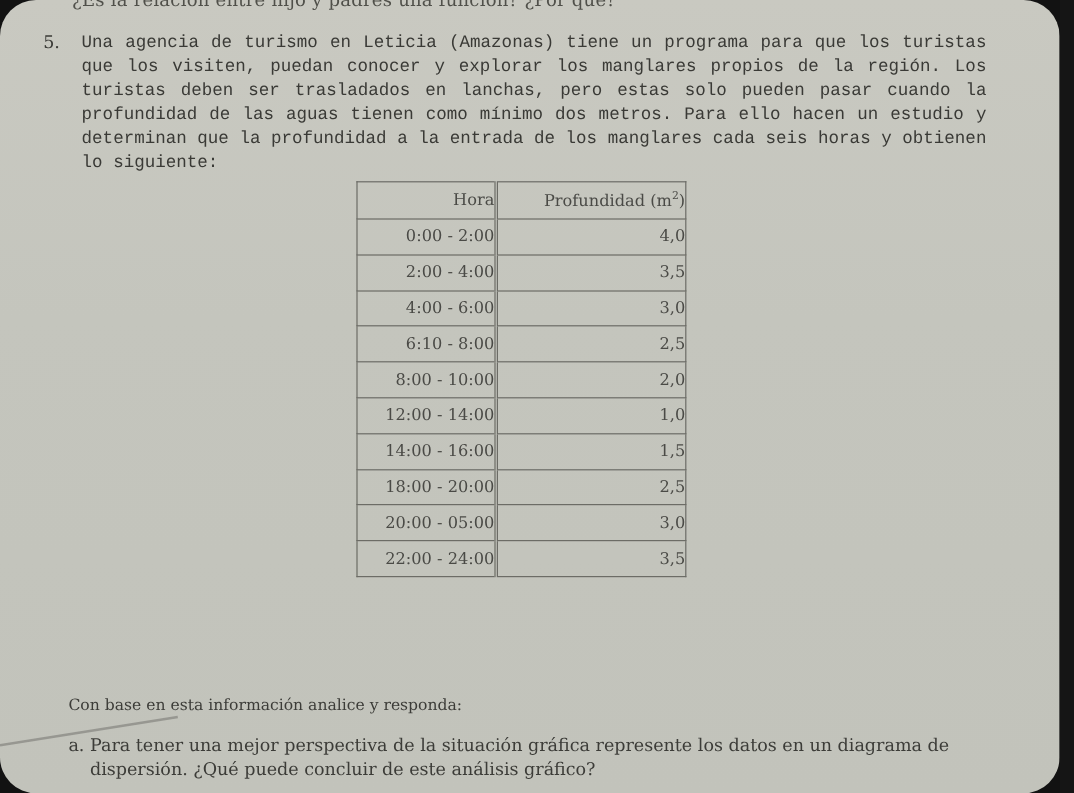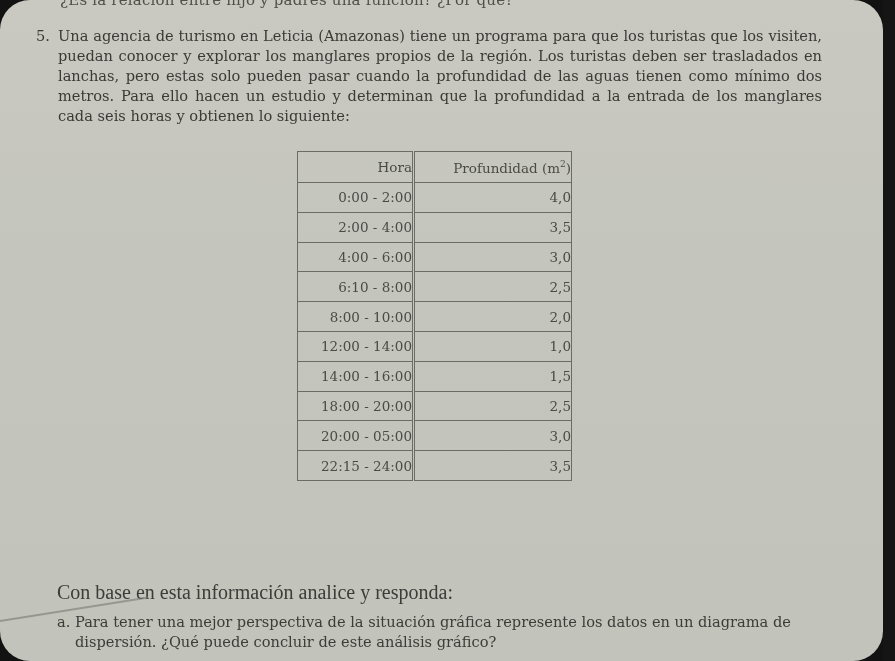--- a/index.html
+++ b/index.html
@@ -27,21 +27,22 @@
   }
   .problem {
     position: absolute; left: 36px; top: 26px; width: 786px;
     font-size: 14.6px; line-height: 20px;
     text-align: justify;
   }
   .problem .num {
     position: absolute; left: 0; top: 0;
   }
   .problem .body {
-    margin-left: 22px;
+    margin-left: 32px;
+    font-family: Liberation Mono, monospace;
   }
   table.data {
     position: absolute; left: 297px; top: 151px;
     width: 275px;
     border-collapse: collapse;
     font-family: "DejaVu Serif", "Liberation Serif", serif;
     font-size: 13.5px; color: #4a4a46;
   }
   table.data th, table.data td {
     border: 1.5px solid #6c6c66;
@@ -49,21 +50,21 @@
     text-align: right; font-weight: normal;
   }
   table.data th { height: 30px; }
   table.data td.hora, table.data th.hora {
     width: 114px;
     border-right: 3px double #6c6c66;
   }
   sup { font-size: 9px; vertical-align: 6px; }
   .followup {
     position: absolute; left: 57px; top: 581px;
-    font-size: 20px; color: #3c3c38; font-family: Liberation Serif, serif;
+    font-size: 13px; color: #3c3c38;
   }
   .question {
     position: absolute; left: 57px; top: 612px; width: 764px;
     font-size: 14.6px; line-height: 20px; color: #3c3c38;
   }
   .question .letter { position: absolute; left: 0; top: 0; }
   .question .qtext { margin-left: 18px; }
   .pen-mark {
     position: absolute; left: 0; top: 620px; width: 150px; height: 2px;
     background: #7a7a74; transform: rotate(-9deg); transform-origin: left; opacity: 0.6;
@@ -118,21 +119,21 @@
         </tr>
       <tr>
           <td class="hora">18:00 - 20:00</td>
           <td>2,5</td>
         </tr>
       <tr>
           <td class="hora">20:00 - 05:00</td>
           <td>3,0</td>
         </tr>
       <tr>
-          <td class="hora">22:15 - 24:00</td>
+          <td class="hora">22:00 - 24:00</td>
           <td>3,5</td>
         </tr>
     </tbody>
   </table>
 
   <div class="followup">Con base en esta información analice y responda:</div>
 
   <div class="pen-mark"></div>
 
   <div class="question">

